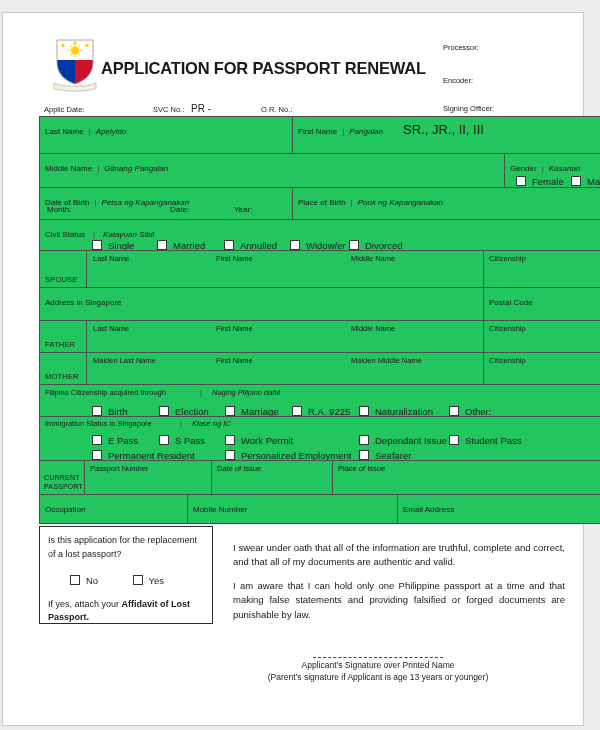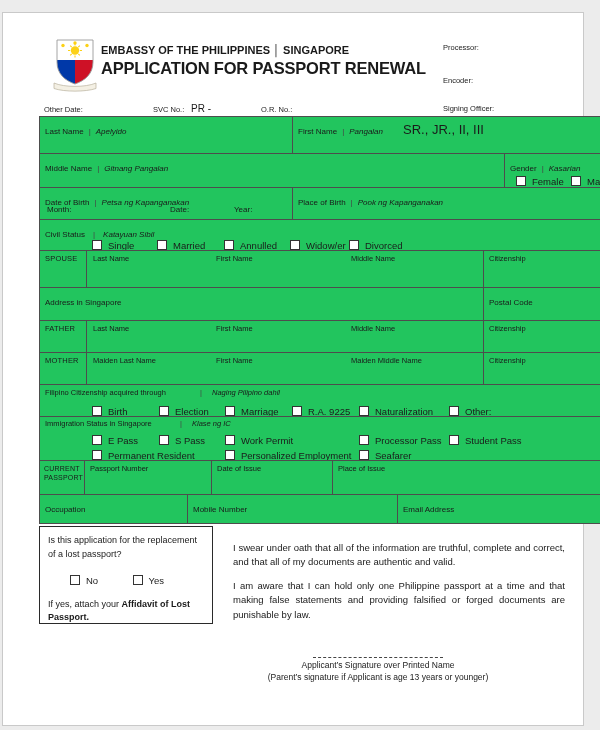--- a/index.html
+++ b/index.html
@@ -16,21 +16,21 @@
   .row{display:flex;box-sizing:border-box;border-top:1px solid #4d4d4d;position:relative}
   .row.first{border-top:none}
   .cell{box-sizing:border-box;padding:3px 5px;position:relative}
   .cell + .cell{border-left:1px solid #4d4d4d}
   .grow{flex:1}
   .h36{height:36px}.h34{height:34px}.h33{height:33px}.h32{height:32px}.h31{height:31px}.h37{height:37px}.h44{height:44px}.h29{height:29px}
   .lbl{font-size:8px;line-height:1.25;white-space:nowrap}
   .trans{font-style:italic}
   .pipe{display:inline-block;margin:0 5px;font-size:8px;color:#444}
   .suffix{font-size:13px;margin-left:20px}
-  .seccell{display:flex;align-items:flex-start;padding-left:5px}
+  .seccell{display:flex;align-items:flex-end;padding-left:5px}
   .seclbl{font-size:7.5px;letter-spacing:.2px;white-space:nowrap}
   .colhdr{position:absolute;top:3px;font-size:7.5px;white-space:nowrap}
   .cb{display:inline-block;width:8px;height:8px;border:1px solid #333;background:#fff;margin-right:6px;vertical-align:-1px}
   .opt{font-size:9.5px;white-space:nowrap}
   .optitem{position:absolute;white-space:nowrap}
   .sublbl{position:absolute;font-size:8px;white-space:nowrap}
   
   .lostbox{position:absolute;left:36px;top:513px;width:174px;height:98px;border:1.5px solid #2a2a2a;box-sizing:border-box;padding:7px 8px}
   .lostq{font-size:9px;line-height:1.55}
   .lostopts{margin-top:8px;margin-left:22px}
@@ -65,28 +65,27 @@
     <circle cx="22" cy="13.5" r="4.2" fill="#fcd116"></circle>
     <g stroke-width="1.1" stroke="#fcd116">
       <path d="M22,6.5 V8.6 M22,18.4 V20.5 M15,13.5 H17.1 M26.9,13.5 H29 M17.2,8.7 l1.5,1.5 M25.3,16.8 l1.5,1.5 M26.8,8.7 l-1.5,1.5 M18.7,16.8 l-1.5,1.5"></path>
     </g>
     <circle cx="10" cy="8.5" r="1.7" fill="#fcd116"></circle>
     <circle cx="22" cy="6" r="1.7" fill="#fcd116"></circle>
     <circle cx="34" cy="8.5" r="1.7" fill="#fcd116"></circle>
     <path d="M1,46 C11,50.5 33,50.5 43,46 L43,51.5 C33,55 11,55 1,51.5 Z" fill="#f4f0e4" stroke="#b7b09c" stroke-width="0.7"></path>
   </svg>
 
-  <div class="abs embassy" style="left:98px;top:31px">EMBASSY OF THE PHILIPPINES │ SINGAPORE</div>
   <div class="abs title" style="left:98px;top:46px">APPLICATION FOR PASSPORT RENEWAL</div>
 
   <div class="abs offlbl" style="left:440px;top:30px">Processor:</div>
   <div class="abs offlbl" style="left:440px;top:63px">Encoder:</div>
   <div class="abs offlbl" style="left:440px;top:91px">Signing Officer:</div>
 
-  <div class="abs offlbl" style="left:41px;top:92px">Other Date:</div>
+  <div class="abs offlbl" style="left:41px;top:92px">Applic Date:</div>
   <div class="abs offlbl" style="left:150px;top:92px">SVC No.:</div>
   <div class="abs svcval" style="left:188px;top:90px">PR -</div>
   <div class="abs offlbl" style="left:258px;top:92px">O.R. No.:</div>
 
   <div class="tbl">
 
     <div class="row first h36">
       <div class="cell" style="width:252px">
         <span class="lbl">Last Name</span><span class="pipe">|</span><span class="lbl trans">Apelyido</span>
       </div>
@@ -195,21 +194,21 @@
     </div>
 
     <div class="row h44">
       <div class="cell grow">
         <span class="colhdr" style="left:5px;top:2px">Immigration Status in Singapore</span>
         <span class="colhdr pipe" style="left:140px;top:2px;margin:0">|</span>
         <span class="colhdr trans" style="left:152px;top:2px">Klase ng IC</span>
         <span class="optitem" style="left:52px;top:13px"><span class="cb"></span><span class="opt">E Pass</span></span>
         <span class="optitem" style="left:119px;top:13px"><span class="cb"></span><span class="opt">S Pass</span></span>
         <span class="optitem" style="left:185px;top:13px"><span class="cb"></span><span class="opt">Work Permit</span></span>
-        <span class="optitem" style="left:319px;top:13px"><span class="cb"></span><span class="opt">Processor Pass</span></span>
+        <span class="optitem" style="left:319px;top:13px"><span class="cb"></span><span class="opt">Dependant Issue</span></span>
         <span class="optitem" style="left:409px;top:13px"><span class="cb"></span><span class="opt">Student Pass</span></span>
         <span class="optitem" style="left:52px;top:28px"><span class="cb"></span><span class="opt">Permanent Resident</span></span>
         <span class="optitem" style="left:185px;top:28px"><span class="cb"></span><span class="opt">Personalized Employment</span></span>
         <span class="optitem" style="left:319px;top:28px"><span class="cb"></span><span class="opt">Seafarer</span></span>
       </div>
     </div>
 
     <div class="row h34">
       <div class="cell seccell" style="width:44px;padding-left:4px">
         <span class="seclbl" style="white-space:normal;font-size:7px;line-height:1.3">CURRENT PASSPORT</span>

